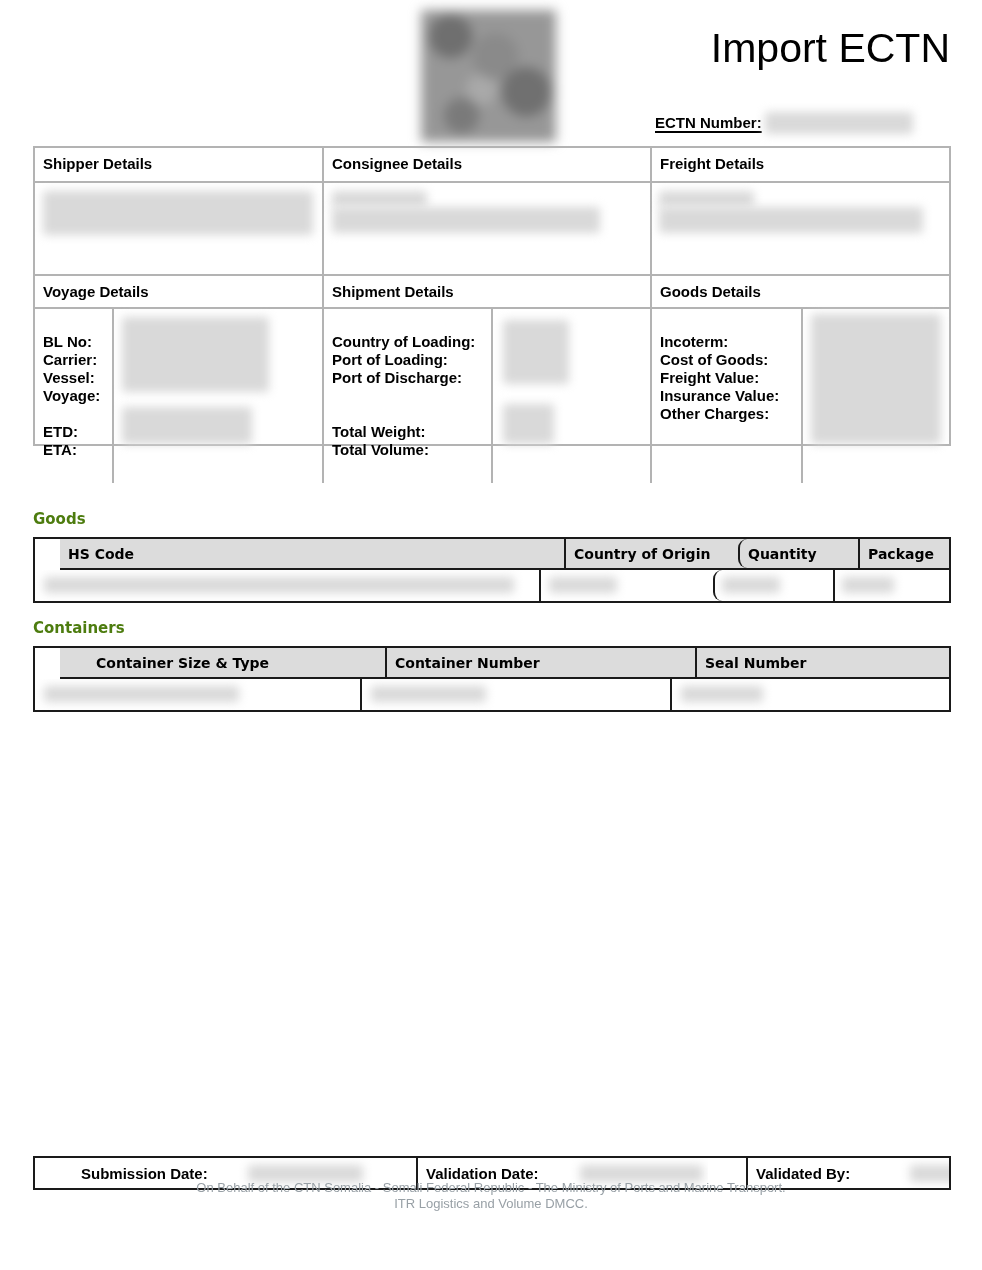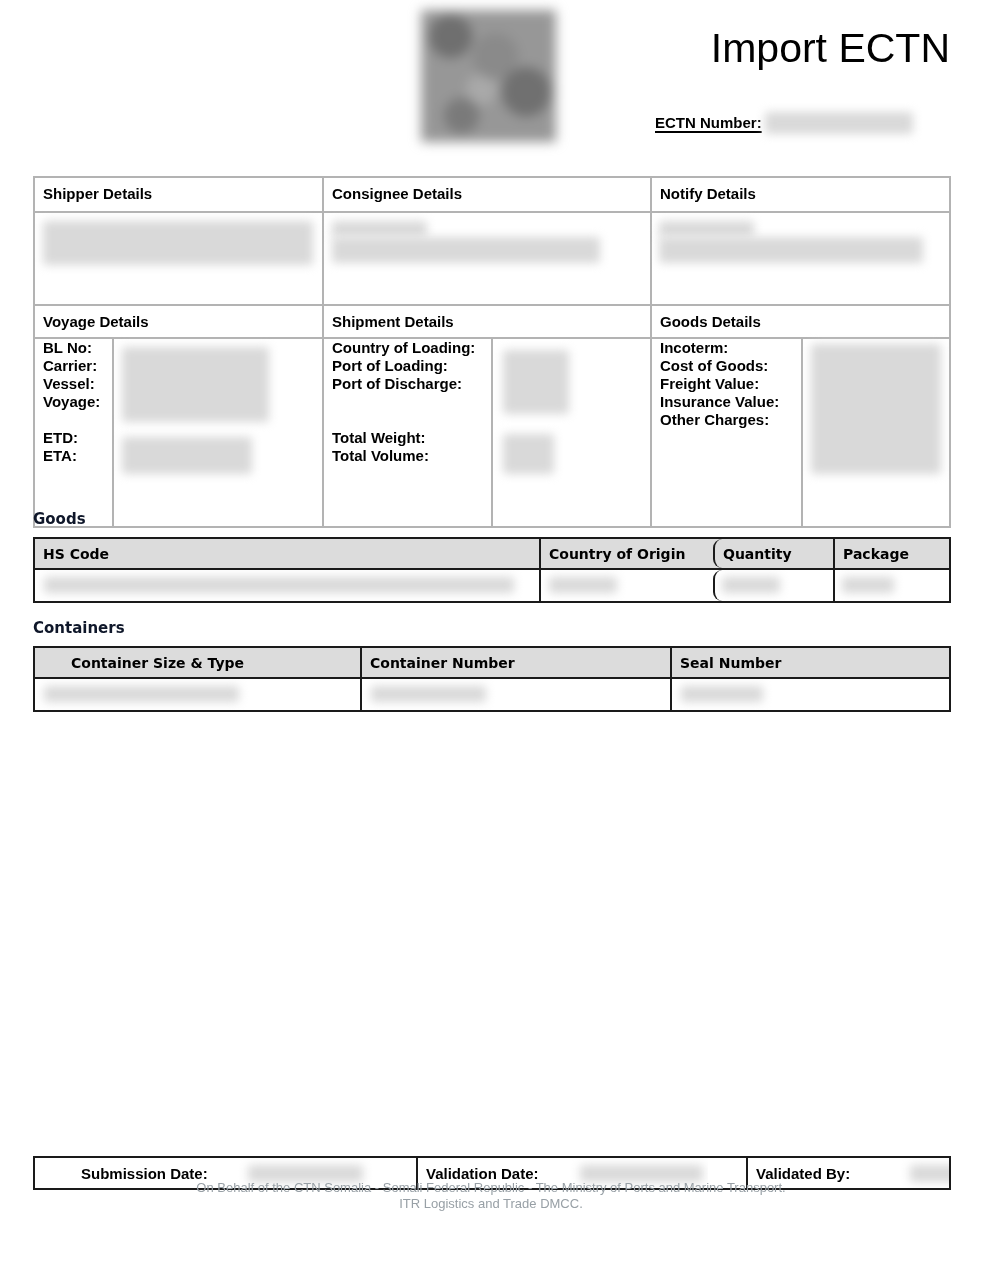--- a/index.html
+++ b/index.html
@@ -38,44 +38,44 @@
     font-family:"Liberation Sans",sans-serif;white-space:nowrap;
   }
   .ectn-line{position:absolute;left:655px;top:114px;height:24px;}
   .ectn-label{
     font-size:15px;font-weight:bold;
     text-decoration:underline;text-decoration-thickness:2px;text-underline-offset:3px;text-align:center;
   }
   .ectn-blur{left:110px;top:-2px;width:148px;height:22px;}
   
   .details-table{
-    position:absolute;left:33px;top:176px;width:918px;height:352px;box-sizing:border-box;
+    position:absolute;left:33px;top:146px;width:918px;height:300px;box-sizing:border-box;
     border:2px solid var(--lb);
     display:grid;grid-template-columns:287px 328px 1fr;grid-template-rows:33px 93px 33px 1fr;
   }
   .dt-cell{box-sizing:border-box;position:relative;}
   .dt-cell.bl{border-left:2px solid var(--lb);}
   .dt-cell.bt{border-top:2px solid var(--lb);}
   .dt-head{font-weight:bold;font-size:15px;padding:7px 8px 0;}
   .kv{display:flex;height:100%;}
-  .kv .labels{flex:0 0 auto;box-sizing:border-box;padding:0 8px;font-weight:bold;font-size:15px;line-height:18px;white-space:nowrap;}
+  .kv .labels{flex:0 0 auto;box-sizing:border-box;padding:24px 8px;font-weight:bold;font-size:15px;line-height:18px;white-space:nowrap;}
   .kv .labels.w-voyage{flex-basis:77px;}
   .kv .labels.w-shipment{flex-basis:167px;}
   .kv .labels.w-goods{flex-basis:149px;}
   .kv .vals{flex:1 1 auto;border-left:2px solid var(--lb);position:relative;}
   .sp{height:18px;}
   
   .sec-heading{
     position:absolute;left:33px;font-family:"DejaVu Sans",sans-serif;
-    font-weight:bold;font-size:15px;color:#0f172a;
+    font-weight:bold;font-size:15px;color:#4d7c0f;
   }
   
   .dark-table{position:absolute;left:33px;width:918px;box-sizing:border-box;border:2px solid var(--db);background:#fff;}
   .dark-row{display:flex;}
-  .dark-row.head{background:var(--hbg);border-bottom:2px solid var(--db);}
+  .dark-row.head{background:var(--hbg);border-bottom:2px solid var(--db);margin-left:25px;}
   .dark-cell{
     box-sizing:border-box;position:relative;flex:0 0 auto;
     font-family:"DejaVu Sans",sans-serif;font-weight:bold;font-size:14px;
     padding:7px 8px 6px;white-space:nowrap;overflow:hidden;
   }
   .dark-cell + .dark-cell{border-left:2px solid var(--db);}
   .dark-row.body .dark-cell{height:31px;}
   
   .gc1{width:504px;} .gc2{width:174px;} .gc3{width:120px;border-radius:9px;} .gc4{flex:1 1 auto;}
   
@@ -102,21 +102,21 @@
 
   <div class="ectn-line">
     <span class="ectn-label">ECTN Number:</span>
     <span class="blur ectn-blur"></span>
   </div>
 
   <div class="details-table">
 
     <div class="dt-cell dt-head">Shipper Details</div>
     <div class="dt-cell dt-head bl">Consignee Details</div>
-    <div class="dt-cell dt-head bl">Notify Details</div>
+    <div class="dt-cell dt-head bl">Freight Details</div>
 
     <div class="dt-cell bt">
       <span class="blur" style="left:8px;top:8px;width:270px;height:44px;"></span>
     </div>
     <div class="dt-cell bt bl">
       <span class="blur" style="left:8px;top:8px;width:95px;height:16px;"></span>
       <span class="blur" style="left:8px;top:24px;width:268px;height:26px;"></span>
     </div>
     <div class="dt-cell bt bl">
       <span class="blur" style="left:7px;top:8px;width:95px;height:16px;"></span>
@@ -237,16 +237,16 @@
       </div>
       <div class="dark-cell vc3 val-label">
         <span>Validated By:</span>
         <span class="blur" style="left:162px;top:7px;width:92px;height:17px;"></span>
       </div>
     </div>
   </div>
 
   <div class="page-footer">
     <div>On Behalf of the CTN Somalia - Somali Federal Republic - The Ministry of Ports and Marine Transport.</div>
-    <div>ITR Logistics and Trade DMCC.</div>
+    <div>ITR Logistics and Volume DMCC.</div>
   </div>
 
 </div>
 
 </body></html>

